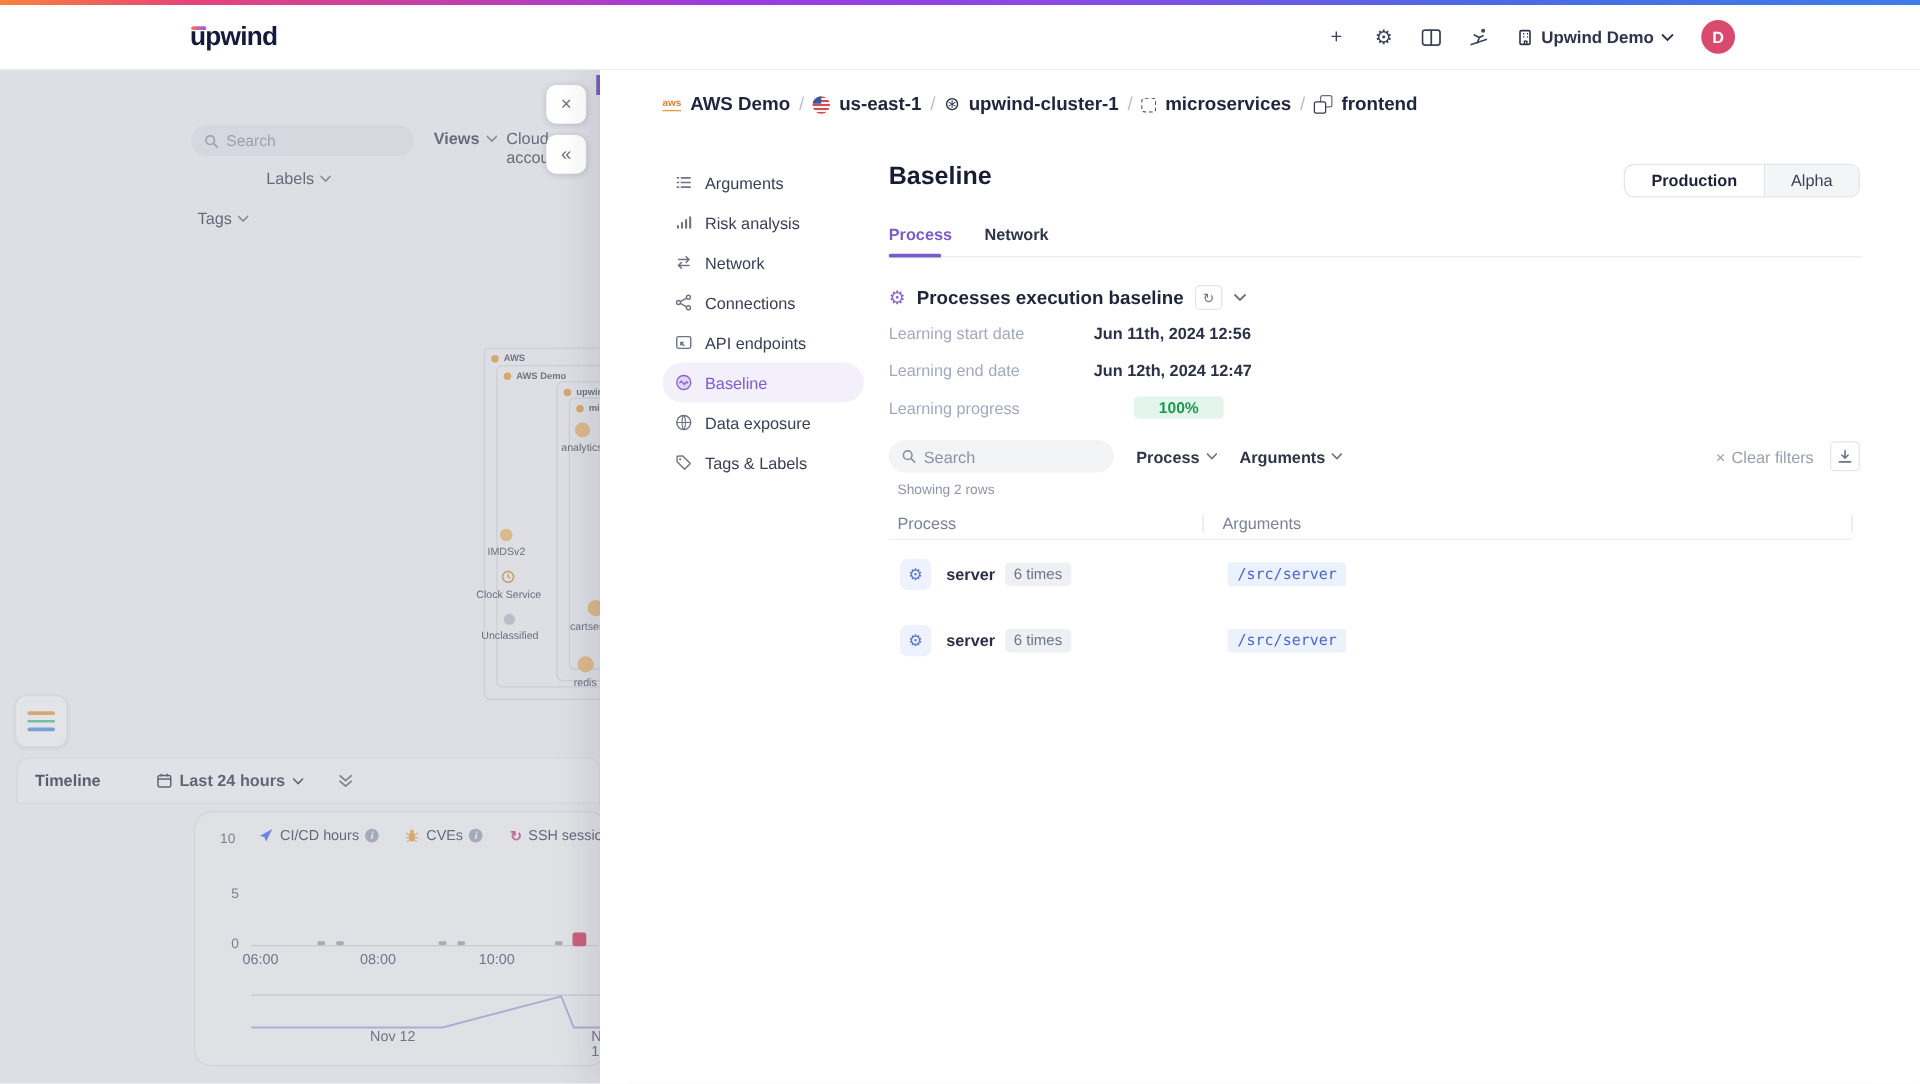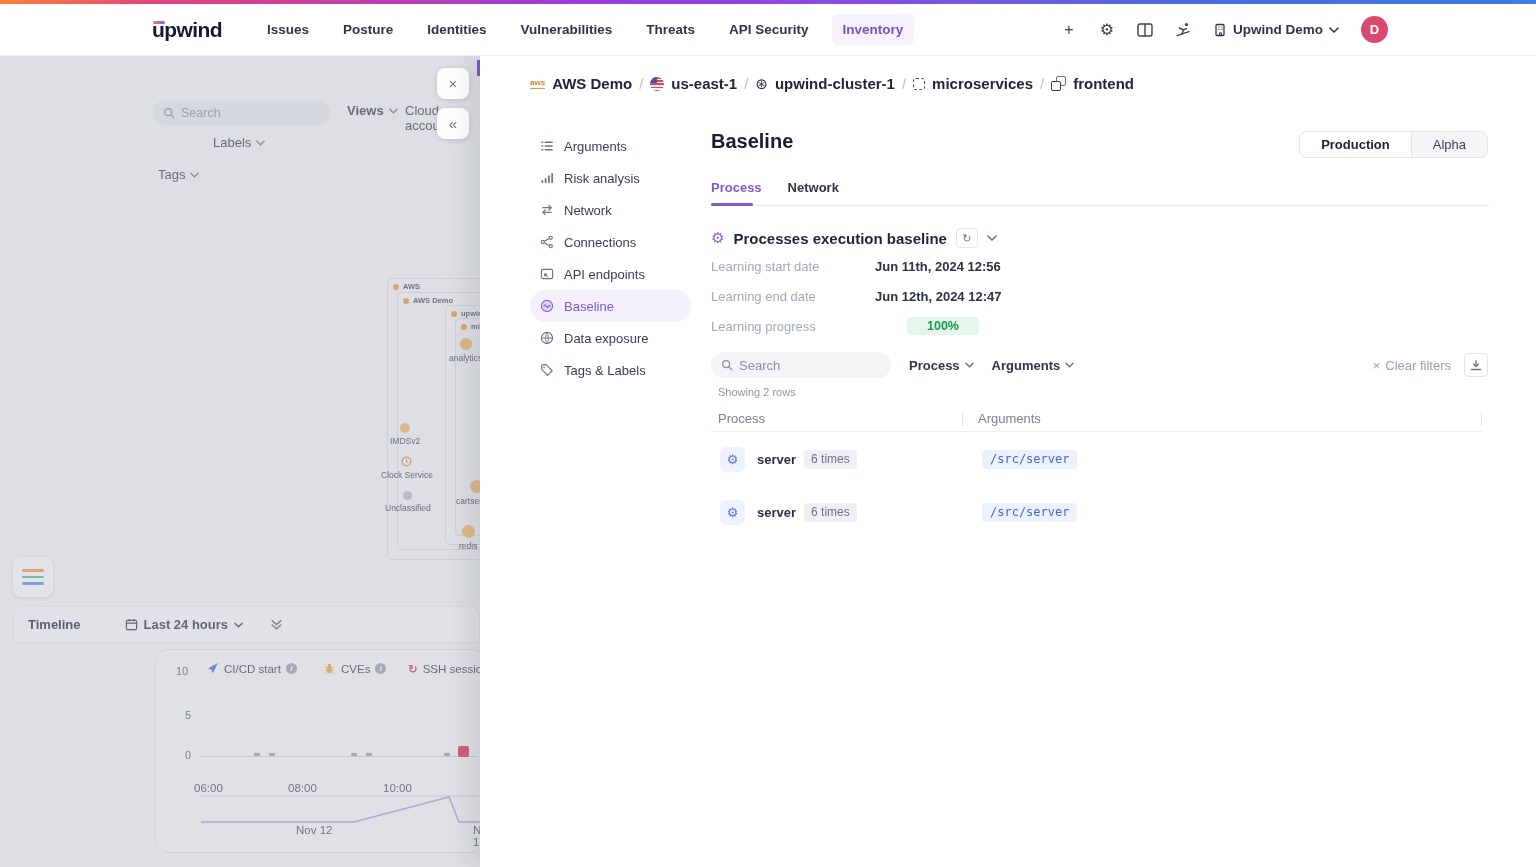--- a/index.html
+++ b/index.html
@@ -64,21 +64,21 @@
     font-weight:700; color:#343a4e; cursor:pointer; }
   .tl-collapse { margin-left:28px; color:#5f6578; cursor:pointer; display:flex; }
 
   .chart-card { position:absolute; left:155px; top:593px; width:330px; height:204px;
     background:#eeeff1; border:1px solid #d9dbdf; border-radius:14px; }
   .legend-item { position:absolute; top:12px; display:flex; align-items:center; gap:5px;
     font-size:11.5px; color:#394057; cursor:pointer; white-space:nowrap; }
   .info-dot { width:11px; height:11px; border-radius:50%; background:#99a0b3; color:#fff;
     font-size:8px; font-style:italic; font-weight:700; display:flex; align-items:center; justify-content:center; }
   .ytick,.xtick { position:absolute; font-size:11px; color:#5c6375; }
-  .xtick { font-size:11.5px; color:#4a5166;margin-top:20px; }
+  .xtick { font-size:11.5px; color:#4a5166; }
   .axisline { position:absolute; left:45px; right:6px; top:106px; height:1px; background:#c9ccd3; }
   .etick { position:absolute; top:103px; width:6px; height:3px; background:#9aa0ae; border-radius:1px; }
   .emarker { position:absolute; left:302px; top:96px; width:11px; height:11px; background:#cf3354; border-radius:2px; }
   .navgraph { position:absolute; left:45px; top:141px; }
   .navlbl { position:absolute; font-size:11.5px; color:#4a5166; }
 
   .float-btn { position:absolute; width:32px; height:31px; background:#fff; border:none; border-radius:8px;
     box-shadow:0 1px 5px rgba(30,34,60,.18); color:#6b7280; font-size:15px; display:flex;
     align-items:center; justify-content:center; cursor:pointer; z-index:3; }
   .accent-mark { position:absolute; left:477px; top:4px; width:3px; height:16px; background:#7a5cc9; z-index:3; }
@@ -167,29 +167,20 @@
 </style>
 </head>
 <body>
 
 <div id="app">
 
   <div class="grad-bar"></div>
 
   <header class="topnav">
     <div class="logo">upwind</div>
-    <nav class="menu">
-      <span class="nav-item">Issues</span>
-      <span class="nav-item">Posture</span>
-      <span class="nav-item">Identities</span>
-      <span class="nav-item">Vulnerabilities</span>
-      <span class="nav-item">Threats</span>
-      <span class="nav-item">API Security</span>
-      <span class="nav-item active">Inventory</span>
-    </nav>
     <div class="nav-right">
       <button class="icon-btn">
           <span>+</span>
         </button>
       <button class="icon-btn">
           <span>⚙</span>
         </button>
       <button class="icon-btn">
         <svg viewBox="0 0 16 14" width="16" height="14">
             <rect x="1" y="1" width="14" height="12" rx="2" fill="none" stroke="currentColor" stroke-width="1.4"></rect>
@@ -324,21 +315,21 @@
             <path d="M1 1.5l4 3.5 4-3.5M1 5.5L5 9l4-3.5" fill="none" stroke="currentColor" stroke-width="1.3" stroke-linecap="round"></path>
           </svg>
       </span>
     </div>
 
     <div class="chart-card">
       <div class="legend-item" style="left:50px;">
         <svg viewBox="0 0 14 14" width="13" height="13">
             <path d="M12.8 1.2L7.4 12l-1.5-3.6L2.2 7z" fill="#4868e8"></path>
           </svg>
-        <span>CI/CD start</span>
+        <span>CI/CD hours</span>
         <span class="info-dot">i</span>
       </div>
       <div class="legend-item" style="left:167px;">
         <svg viewBox="0 0 14 14" width="13" height="13">
             <ellipse cx="7" cy="8.2" rx="2.8" ry="3.8" fill="#dd9f3e"></ellipse>
             <circle cx="7" cy="3.4" r="1.6" fill="#dd9f3e"></circle>
             <path d="M4.3 6.2L2 4.8M4.2 8.8H1.8M4.7 11l-2 1.4M9.7 6.2L12 4.8M9.8 8.8h2.4M9.3 11l2 1.4" stroke="#dd9f3e" stroke-width="1"></path>
           </svg>
         <span>CVEs</span>
         <span class="info-dot">i</span>

